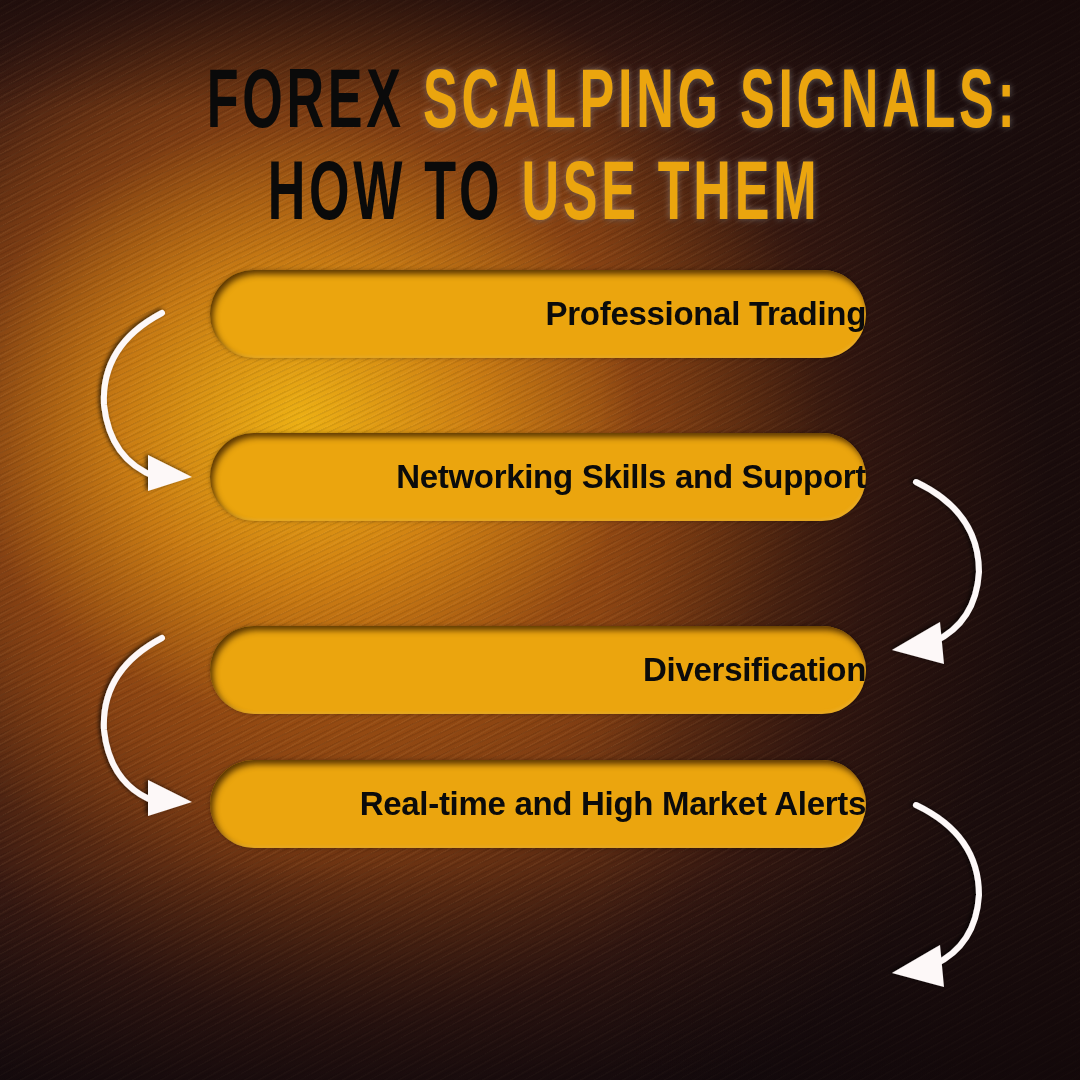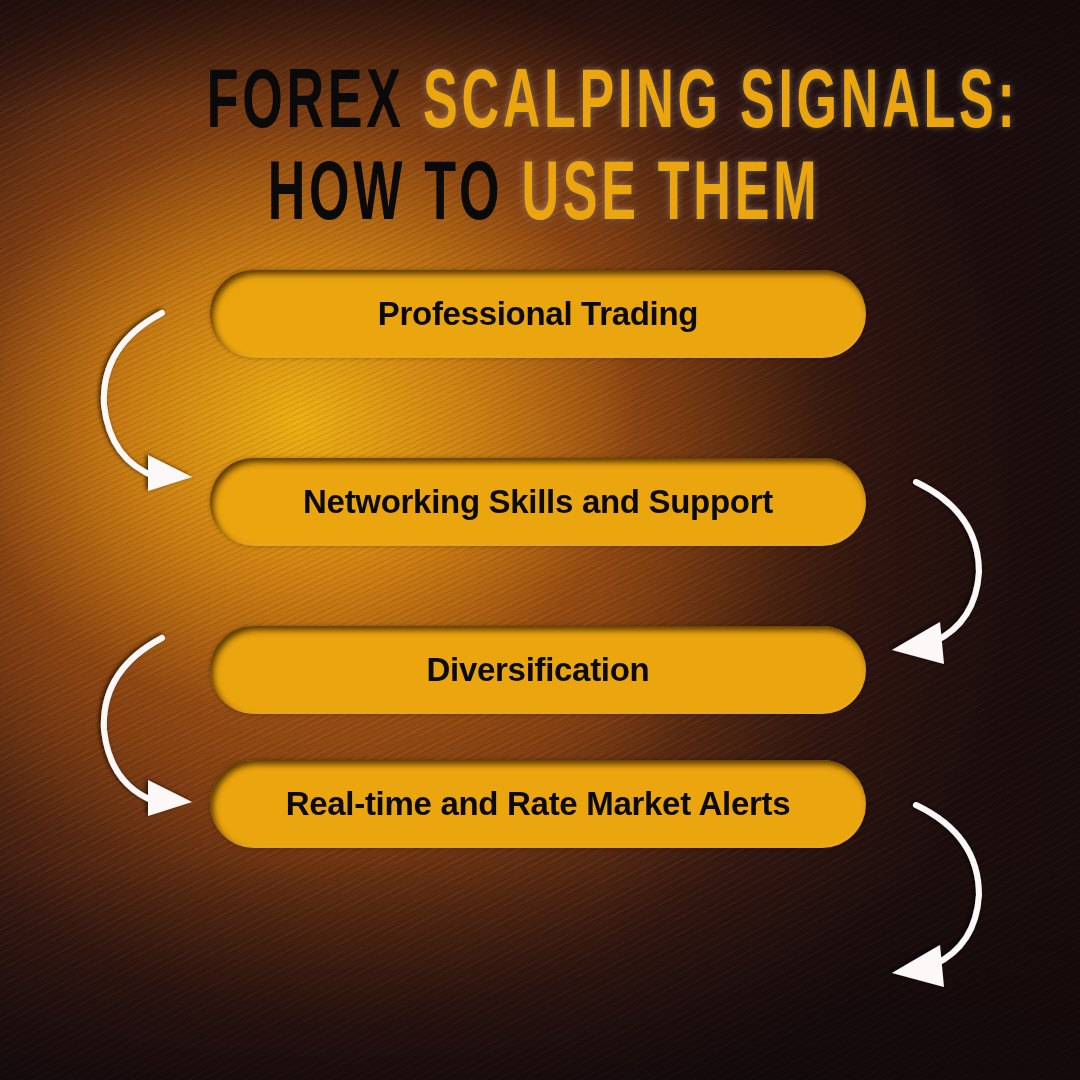--- a/index.html
+++ b/index.html
@@ -29,21 +29,21 @@
     font-size:84px; line-height:92px; letter-spacing:6px;
     transform:scaleX(0.62); transform-origin:center;
   }
   .title .line { display:block; white-space:nowrap; }
   .title .dark { color:#0a0a0a; }
   .title .gold { color:#EBA50E; text-shadow:0 0 10px rgba(255,255,255,0.35), 0 2px 6px rgba(0,0,0,0.3); }
   .pill {
     position:absolute; left:210px; width:656px; height:88px;
     border-radius:44px; background:#EBA50E;
     box-shadow: inset 3px 4px 6px rgba(60,30,0,0.85), inset -1px -2px 3px rgba(255,210,100,0.3), 0 0 4px rgba(0,0,0,0.3);
-    display:flex; align-items:center; justify-content:center;
+    display:flex; align-items:center; justify-content:flex-end;
   }
   .pill span {
     font-family:"Liberation Sans", sans-serif; font-weight:bold; font-size:33px; color:#0b0b0b;
     letter-spacing:-0.3px;
   }
   .arrow { position:absolute; }
   .arrow svg { display:block; overflow:visible; }
 </style>
 </head>
 <body>
@@ -59,28 +59,28 @@
     </span>
     <span class="line">
       <span class="dark">HOW TO</span>
       <span class="gold">USE THEM</span>
     </span>
   </h1>
 
   <div class="pill" style="top:270px;">
     <span>Professional Trading</span>
   </div>
-  <div class="pill" style="top:433px;margin-top:25px;">
+  <div class="pill" style="top:433px;">
     <span>Networking Skills and Support</span>
   </div>
   <div class="pill" style="top:626px;">
     <span>Diversification</span>
   </div>
   <div class="pill" style="top:760px;">
-    <span>Real-time and Rate Market Alerts</span>
+    <span>Real-time and High Market Alerts</span>
   </div>
 
   <div class="arrow" style="left:96px; top:305px;">
     <svg width="110" height="190" viewBox="0 0 110 190">
       <defs>
         <filter id="glow" x="-30%" y="-30%" width="160%" height="160%">
           <feGaussianBlur in="SourceAlpha" stdDeviation="2" result="b"></feGaussianBlur>
           <feOffset dx="-2" dy="-1" in="b" result="o"></feOffset>
           <feFlood flood-color="#000" flood-opacity="0.7"></feFlood>
           <feComposite in2="o" operator="in" result="s"></feComposite>

